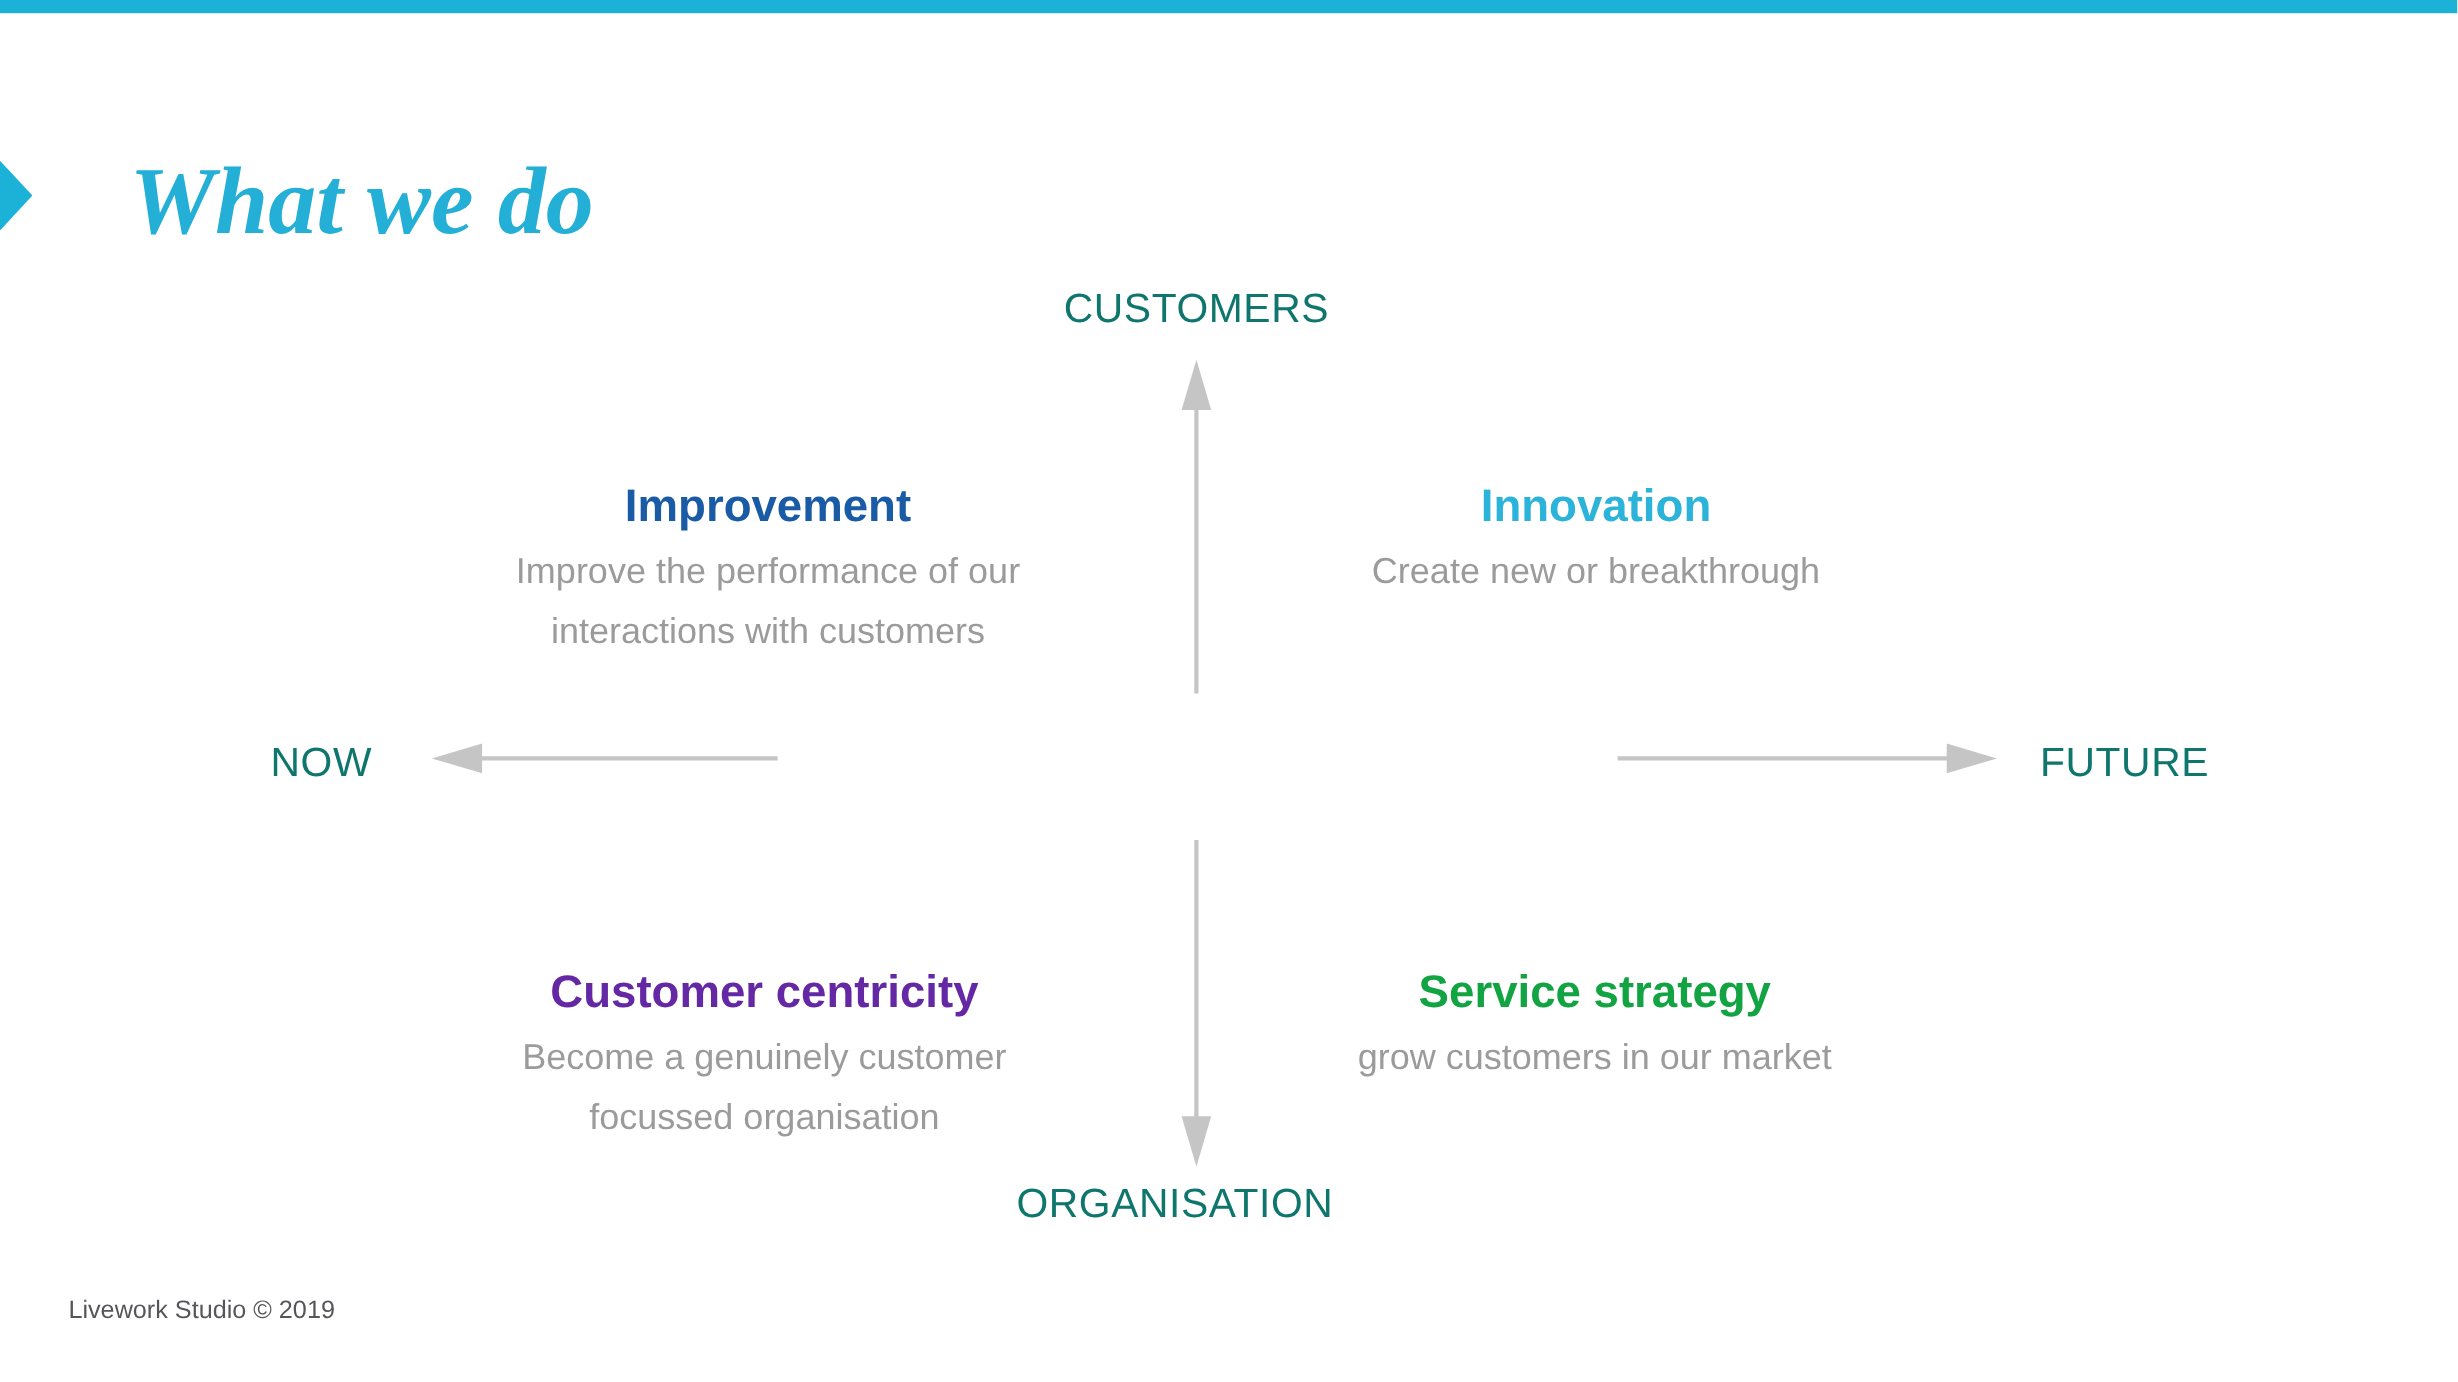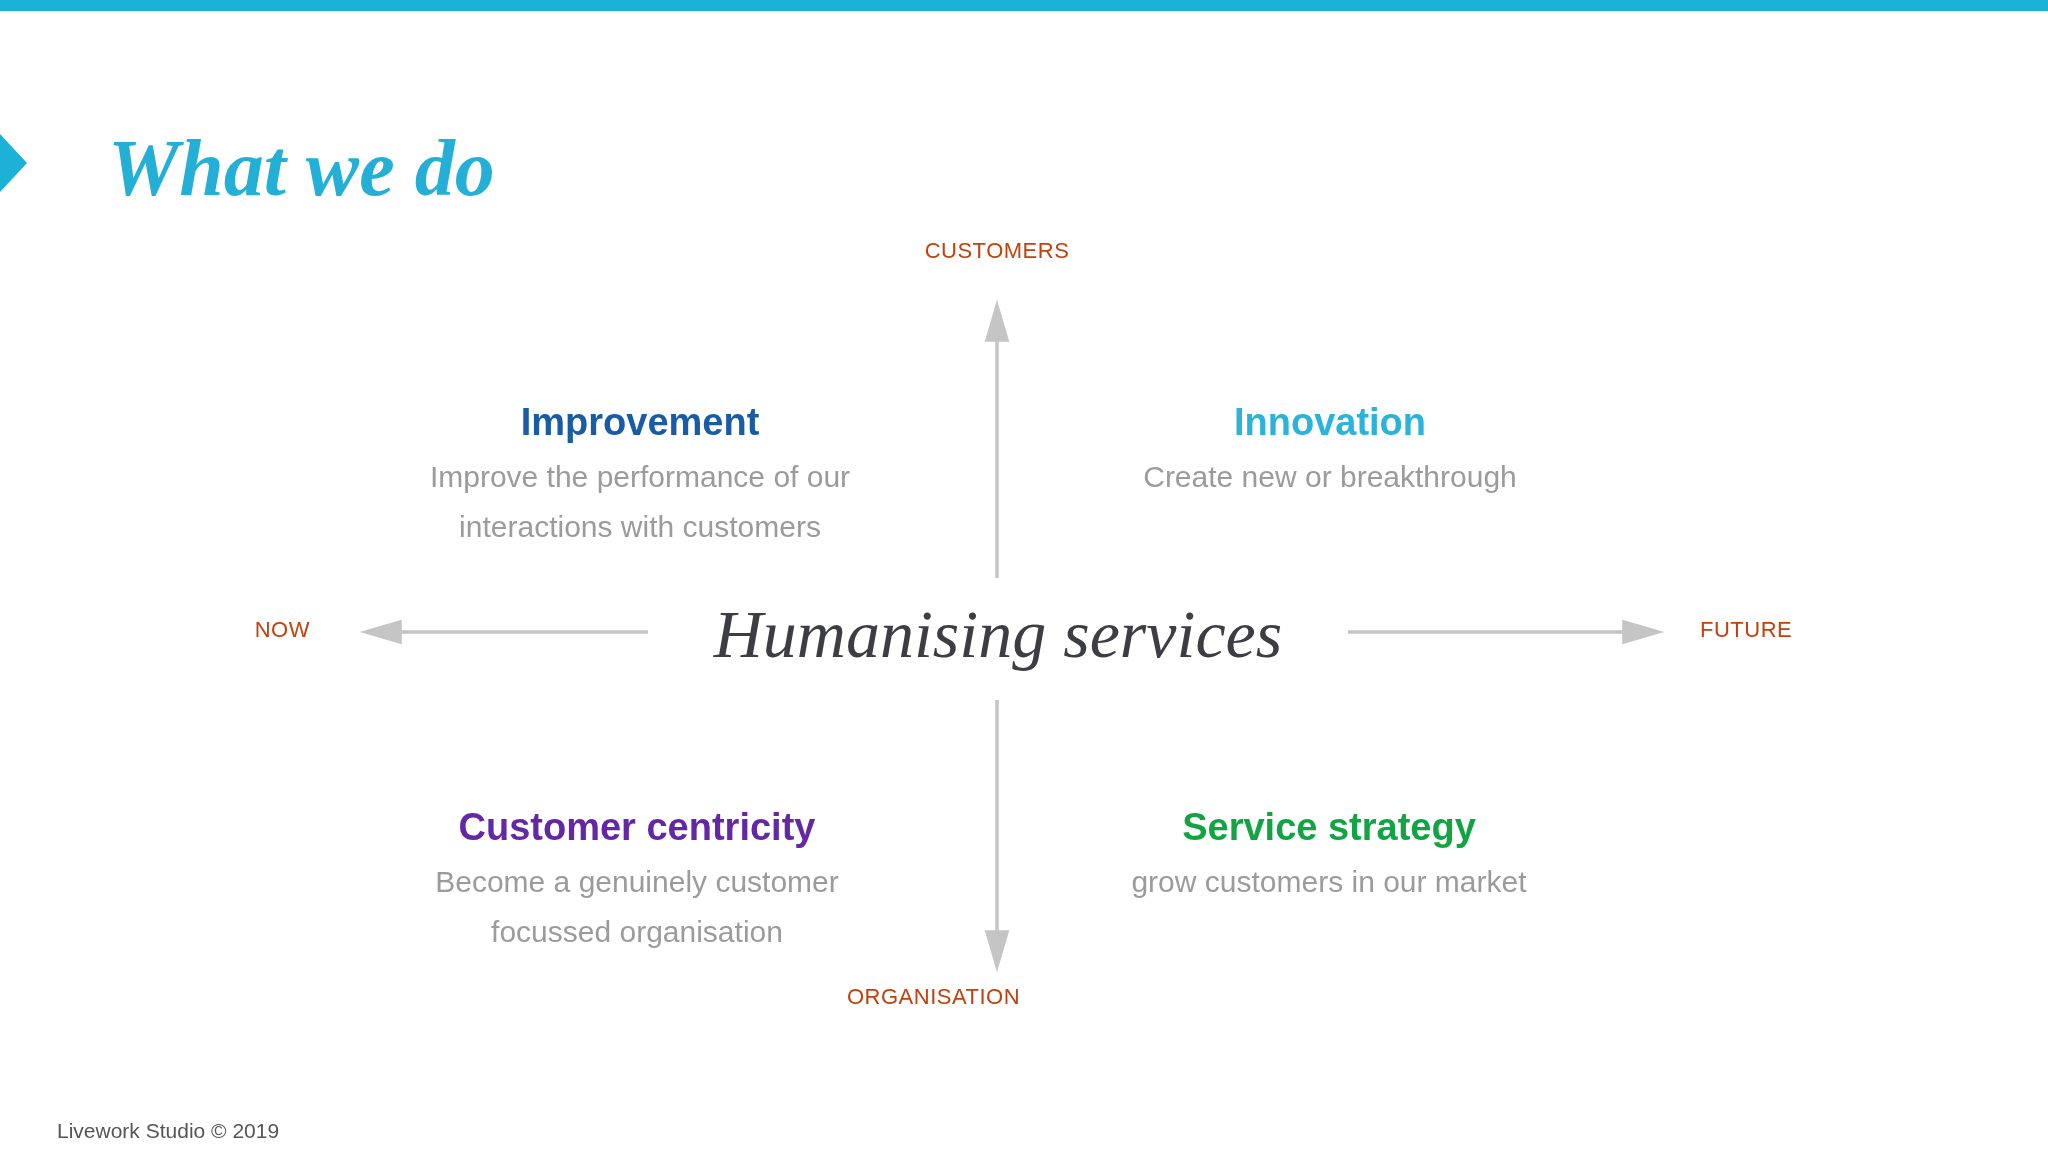--- a/index.html
+++ b/index.html
@@ -32,23 +32,23 @@
     margin: 0;
     font-family: "Liberation Serif", serif;
     font-style: italic;
     font-weight: 700;
     font-size: 80px;
     line-height: 100px;
     letter-spacing: 0px;
   }
   .axis-label {
     position: absolute;
-    font-size: 22px;
+    font-size: 34px;
     letter-spacing: 0.5px;
-    color: #c2410c;
+    color: #0f766e;
     white-space: nowrap;
   }
   .axis-top    { left: 847px; top: 238px; width: 300px; text-align: center; }
   .axis-bottom { left: 847px; top: 984px; width: 300px; text-align: left; }
   .axis-left   { left: 160px; top: 617px; width: 150px; text-align: right; }
   .axis-right  { left: 1700px; top: 617px; width: 200px; text-align: left; }
   .arrows-svg {
     position: absolute;
     left: 0; top: 0;
     width: 2048px; height: 1152px;
@@ -84,21 +84,20 @@
     font-size: 30px;
     line-height: 39px;
     color: #9b9b9b;
     margin-top: 11px;
   }
   .footer-note {
     position: absolute;
     left: 57px; top: 1080px;
     font-size: 21px;
     color: #56565a;
-    margin-top: 39px;
   }
 </style>
 </head>
 <body>
 
 <div class="slide">
 
   <div class="top-bar" style="background: rgb(28, 177, 214);"></div>
 
   <div class="chevron" style="background: rgb(28, 177, 214);"></div>
@@ -120,21 +119,20 @@
       <polygon points="997,966 987,932 1007,932"></polygon>
 
       <line x1="394" y1="632" x2="648" y2="632"></line>
       <polygon points="366,632 400,622 400,642"></polygon>
 
       <line x1="1348" y1="632" x2="1626" y2="632"></line>
       <polygon points="1658,632 1624,622 1624,642"></polygon>
     </g>
   </svg>
 
-  <div class="center-label">Humanising services</div>
 
   <div class="quadrant q-tl">
     <div class="q-heading" style="color: rgb(26, 91, 166);">Improvement</div>
     <div class="q-line">Improve the performance of our</div>
     <div class="q-line">interactions with customers</div>
   </div>
 
   <div class="quadrant q-tr">
     <div class="q-heading" style="color: rgb(43, 179, 217);">Innovation</div>
     <div class="q-line">Create new or breakthrough</div>

